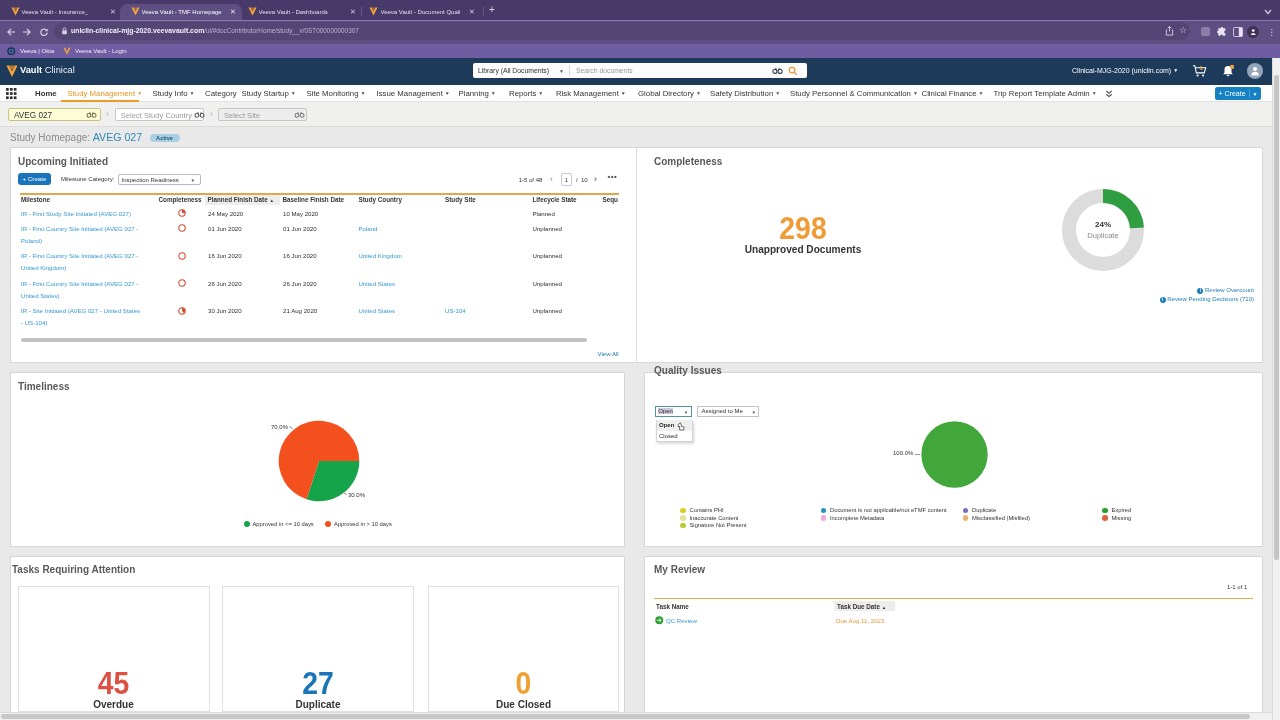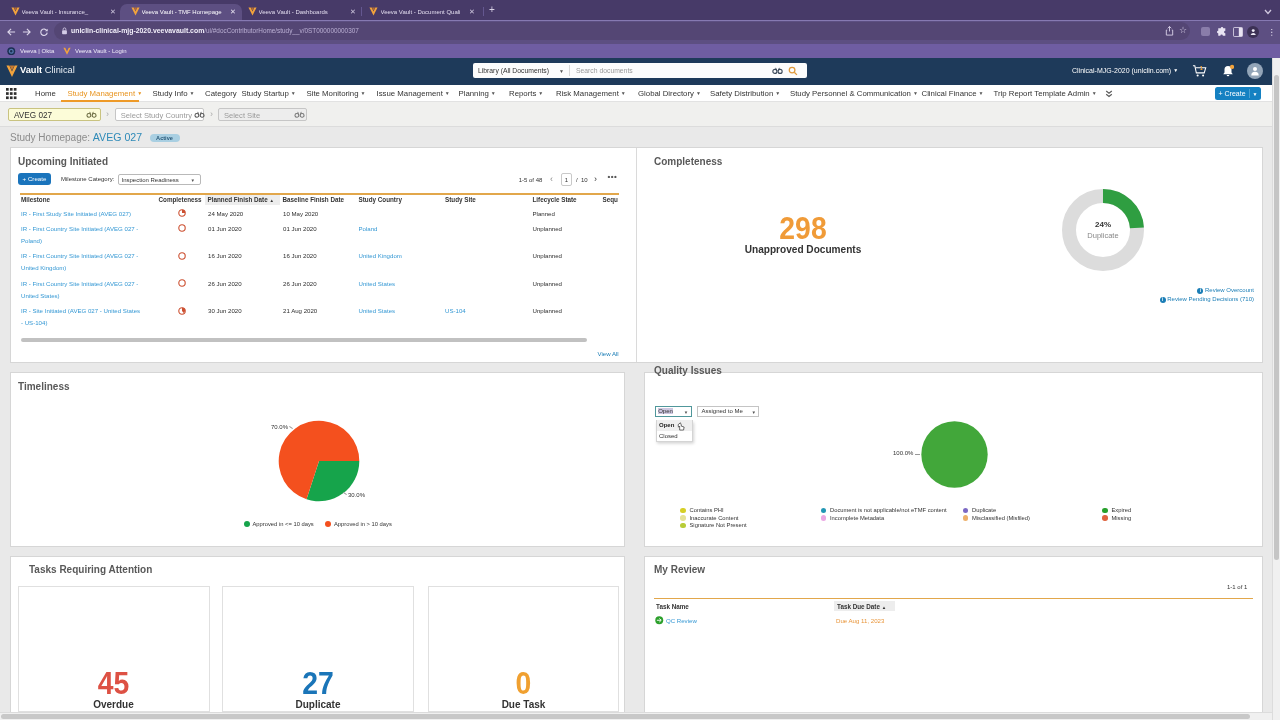--- a/index.html
+++ b/index.html
@@ -192,21 +192,21 @@
       <rect x="3.9" y="0" width="2.7" height="2.7"></rect>
       <rect x="7.8" y="0" width="2.7" height="2.7"></rect>
       <rect x="0" y="4.2" width="2.7" height="2.7"></rect>
       <rect x="3.9" y="4.2" width="2.7" height="2.7"></rect>
       <rect x="7.8" y="4.2" width="2.7" height="2.7"></rect>
       <rect x="0" y="8.4" width="2.7" height="2.7"></rect>
       <rect x="3.9" y="8.4" width="2.7" height="2.7"></rect>
       <rect x="7.8" y="8.4" width="2.7" height="2.7"></rect>
     </g>
   </svg>
-<div class="nitem" style="left:35px;">Home</div>
+<div class="nitem" style="left:35px;font-weight:bold;">Home</div>
 <div class="nitem" id="nsel" style="left:67.5px;">Study Management<span class="c">▼</span></div>
 <div id="nselbar" class="abs"></div>
 <div class="nitem" style="left:152.5px;">Study Info<span class="c">▼</span></div>
 <div class="nitem" style="left:205px;">Category</div>
 <div class="nitem" style="left:241.5px;">Study Startup<span class="c">▼</span></div>
 <div class="nitem" style="left:306.5px;">Site Monitoring<span class="c">▼</span></div>
 <div class="nitem" style="left:376.5px;">Issue Management<span class="c">▼</span></div>
 <div class="nitem" style="left:458.5px;">Planning<span class="c">▼</span></div>
 <div class="nitem" style="left:509px;">Reports<span class="c">▼</span></div>
 <div class="nitem" style="left:556px;">Risk Management<span class="c">▼</span></div>
@@ -398,31 +398,31 @@
 <div class="abs nw" style="left:972px;top:507.3px;font-size:5.8px;color:#333;">Duplicate</div>
 <div class="abs" style="left:962.7px;top:515.2px;width:5.6px;height:5.6px;border-radius:50%;background:#edb06b;"></div>
 <div class="abs nw" style="left:972px;top:514.8px;font-size:5.8px;color:#333;">Misclassified (Misfiled)</div>
 <div class="abs" style="left:1102.2px;top:507.7px;width:5.6px;height:5.6px;border-radius:50%;background:#27a02c;"></div>
 <div class="abs nw" style="left:1111.5px;top:507.3px;font-size:5.8px;color:#333;">Expired</div>
 <div class="abs" style="left:1102.2px;top:515.2px;width:5.6px;height:5.6px;border-radius:50%;background:#df6440;"></div>
 <div class="abs nw" style="left:1111.5px;top:514.8px;font-size:5.8px;color:#333;">Missing</div>
 
 <div class="panel" style="left:10px;top:556px;width:615px;height:164px;border-bottom:none;"></div>
 <div class="panel" style="left:644px;top:556px;width:619px;height:164px;border-bottom:none;"></div>
-<div class="abs nw" style="left:29px;top:563.7px;font-size:10px;font-weight:bold;color:#595959;">Tasks Requiring Attention</div>
+<div class="abs nw" style="left:12px;top:563.7px;font-size:10px;font-weight:bold;color:#595959;">Tasks Requiring Attention</div>
 <div class="ptitle" style="left:654px;top:564px;">My Review</div>
 <div class="abs" style="left:18px;top:586px;width:191.5px;height:126px;background:#fff;border:1px solid #e0e0e0;"></div>
 <div class="abs" style="left:222px;top:586px;width:191.5px;height:126px;background:#fff;border:1px solid #e0e0e0;"></div>
 <div class="abs" style="left:428px;top:586px;width:190.5px;height:126px;background:#fff;border:1px solid #e0e0e0;"></div>
 <div class="abs" style="left:18px;top:668px;width:191px;text-align:center;font-size:31.5px;font-weight:bold;color:#dd5144;line-height:1;transform:scaleX(0.9);">45</div>
 <div class="abs" style="left:222px;top:668px;width:192px;text-align:center;font-size:31.5px;font-weight:bold;color:#1a75b8;line-height:1;transform:scaleX(0.9);">27</div>
 <div class="abs" style="left:428px;top:668px;width:191px;text-align:center;font-size:31.5px;font-weight:bold;color:#f0a030;line-height:1;transform:scaleX(0.9);">0</div>
 <div class="abs" style="left:18px;top:698.5px;width:191px;text-align:center;font-size:10px;font-weight:bold;color:#333;">Overdue</div>
 <div class="abs" style="left:222px;top:698.5px;width:192px;text-align:center;font-size:10px;font-weight:bold;color:#333;">Duplicate</div>
-<div class="abs" style="left:428px;top:698.5px;width:191px;text-align:center;font-size:10px;font-weight:bold;color:#333;">Due Task</div>
+<div class="abs" style="left:428px;top:698.5px;width:191px;text-align:center;font-size:10px;font-weight:bold;color:#333;">Due Closed</div>
 
 <div class="abs nw" style="left:1227px;top:583.5px;font-size:6px;color:#333;">1-1 of 1</div>
 <div class="abs" style="left:654px;top:597.5px;width:599px;height:1.5px;background:#e2a74b;"></div>
 <div class="abs" style="left:834px;top:600.5px;width:61px;height:10.5px;background:#ededed;"></div>
 <div class="abs hdr" style="left:656px;top:603.3px;">Task Name</div>
 <div class="abs hdr" style="left:837px;top:603.3px;">Task Due Date <span style="font-size:4.5px;">▲</span></div>
 <svg class="abs" style="left:655px;top:616px;" width="8.5" height="8.5" viewBox="0 0 9 9">
     <circle cx="4.5" cy="4.5" r="4.2" fill="#2ca02c"></circle>
     <path d="M2 4.5 H6.2 M4.6 2.6 L6.6 4.5 L4.6 6.4" stroke="#fff" stroke-width="1" fill="none"></path>
   </svg>

